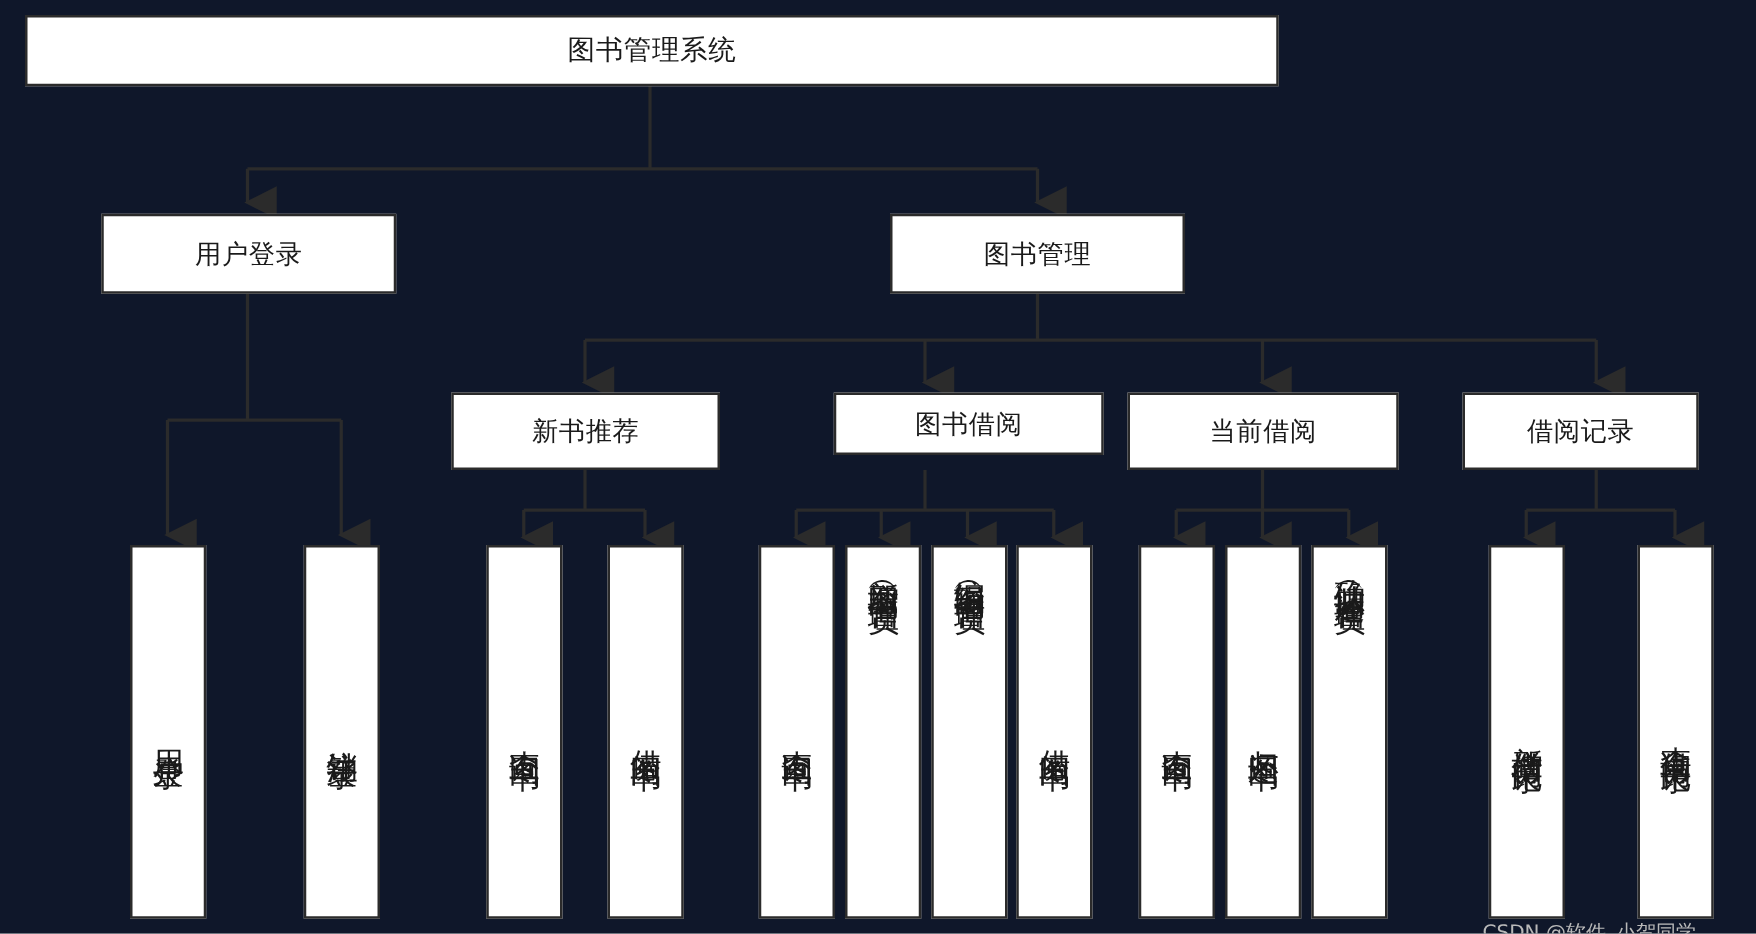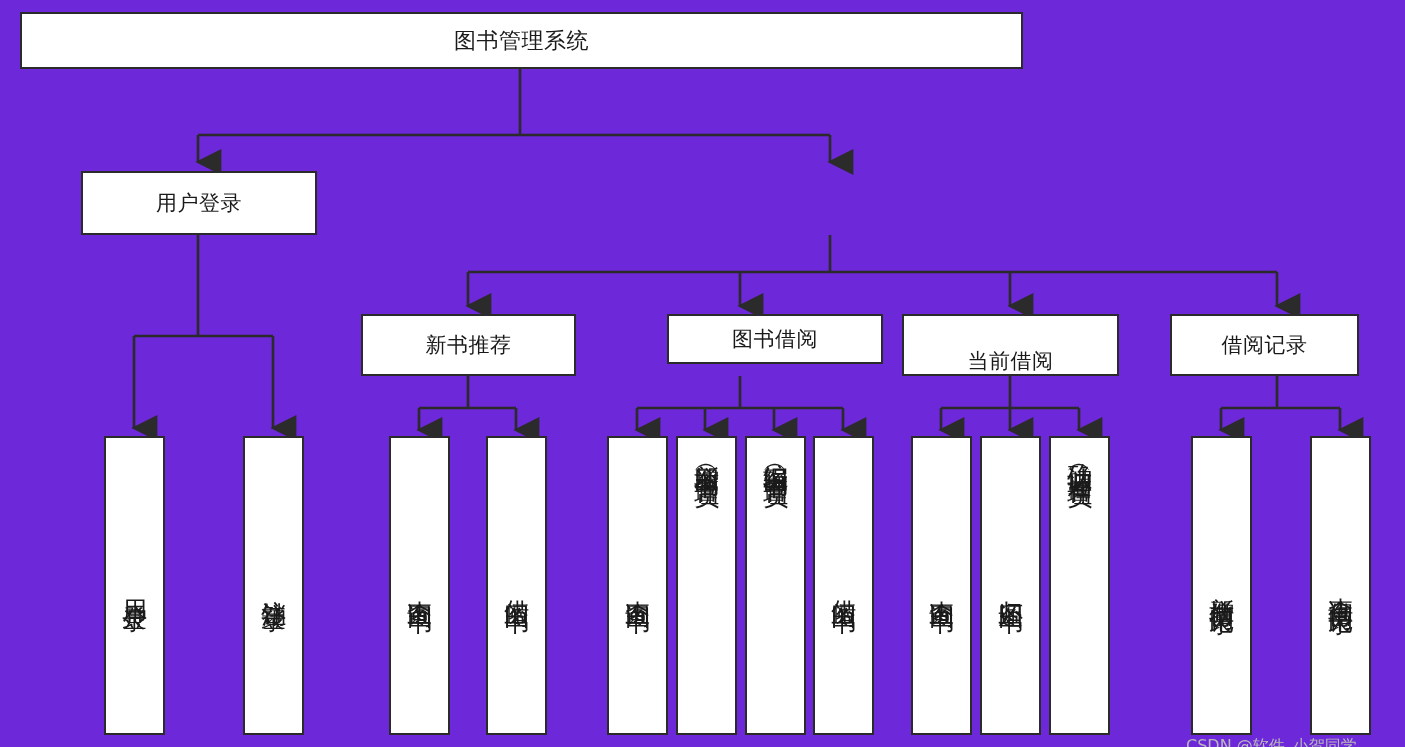--- a/index.html
+++ b/index.html
@@ -1,17 +1,17 @@
 <!DOCTYPE html>
 <html><head>
 <meta charset="utf-8">
 <style>
   html,body{margin:0;padding:0;background:#ffffff;}
   body{width:1405px;height:747px;font-family:"DejaVu Sans","Liberation Sans",sans-serif;}
-  #stage{position:relative;width:1405px;height:747px;overflow:hidden;background:#6d28d9;}
+  #stage{position:relative;width:1405px;height:747px;overflow:hidden;background:#0f172a;}
   svg#wires{position:absolute;left:0;top:0;width:1405px;height:747px;}
 
   .node{
     position:absolute;
     box-sizing:border-box;
     background:#ffffff;
     border:2px solid #2b2b2b;
     display:flex;
     align-items:center;
     justify-content:center;
@@ -107,30 +107,33 @@
   </svg>
 
   <div class="node horiz root" style="left:20px;top:12px;width:1003px;height:57px;">
     <span class="lbl">图书管理系统</span>
   </div>
 
   <div class="node horiz" style="left:81px;top:171px;width:236px;height:64px;">
     <span class="lbl">用户登录</span>
   </div>
 
+  <div class="node horiz" style="left:712px;top:171px;width:236px;height:64px;">
+    <span class="lbl">图书管理</span>
+  </div>
 
   <div class="node horiz" style="left:361px;top:314px;width:215px;height:62px;">
     <span class="lbl">新书推荐</span>
   </div>
 
   <div class="node horiz" style="left:667px;top:314px;width:216px;height:50px;">
     <span class="lbl">图书借阅</span>
   </div>
 
-  <div class="node horiz" style="left:902px;top:314px;width:217px;height:62px;align-items:flex-end;">
+  <div class="node horiz" style="left:902px;top:314px;width:217px;height:62px;">
     <span class="lbl">当前借阅</span>
   </div>
 
   <div class="node horiz" style="left:1170px;top:314px;width:189px;height:62px;">
     <span class="lbl">借阅记录</span>
   </div>
 
   <div class="node vert mid" style="left:104px;top:436px;width:61px;height:299px;">
     <span class="lbl">用户登录</span>
   </div>

